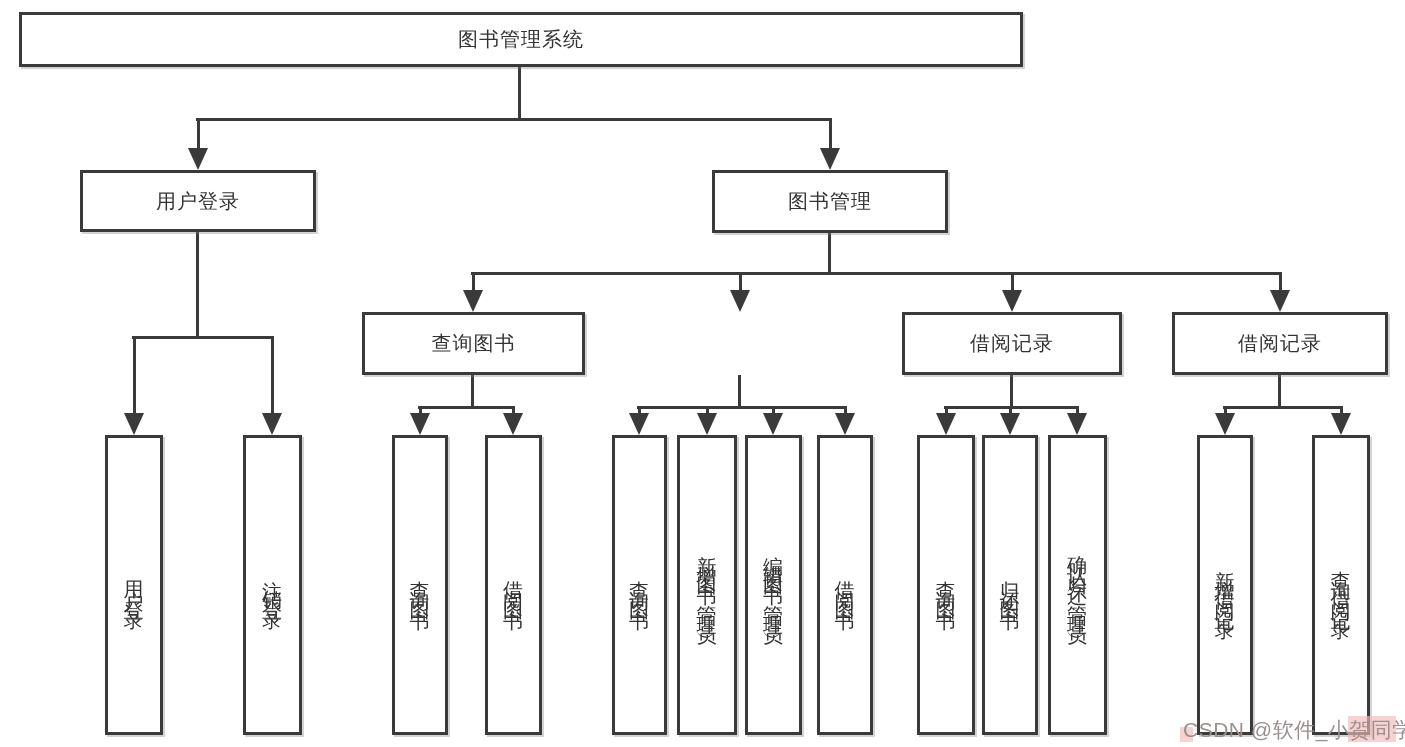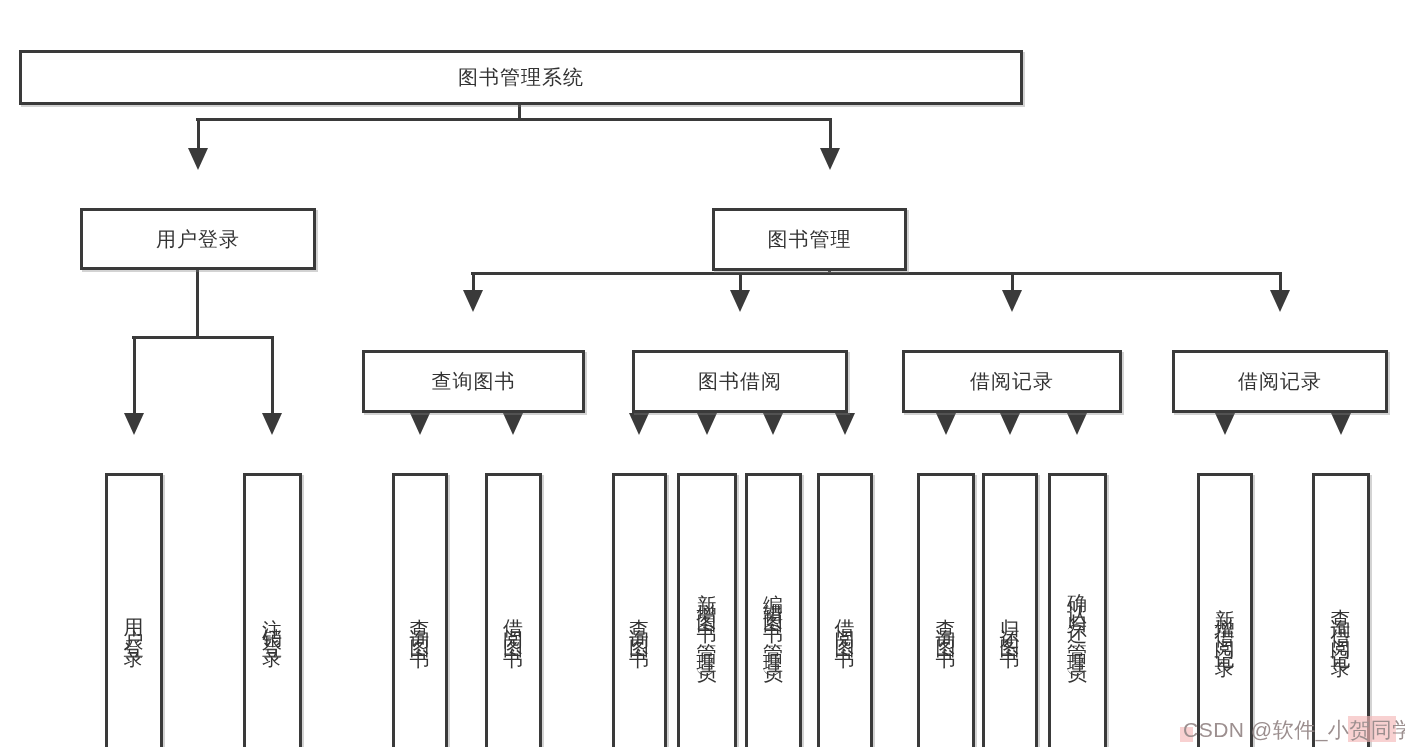--- a/index.html
+++ b/index.html
@@ -24,21 +24,20 @@
     position:absolute;
     box-sizing:border-box;
     border:3px solid var(--line);
     background:#fff;
     display:flex;align-items:center;justify-content:center;
     color:var(--text);
     font-size:20px;
     letter-spacing:1px;
     box-shadow:2px 2px 0 0 rgba(130,130,130,0.35);
     z-index:2;
-    margin-top:38px;
   }
   .vbox .vtext{
     writing-mode:vertical-rl;
     text-orientation:mixed;
     letter-spacing:10px;
     line-height:1;
     white-space:nowrap;
   }
   .hline,.vline{
     position:absolute;
@@ -93,42 +92,39 @@
   </div>
 
   <div class="vline" style="left:518px;top:67px;width:3px;height:51px"></div>
   <div class="hline" style="left:196px;top:118px;width:636px;height:3px"></div>
   <div class="arrow" style="left:188px;top:118px;height:52px"></div>
   <div class="arrow" style="left:820px;top:118px;height:52px"></div>
 
   <div class="box" style="left:80px;top:170px;width:236px;height:62px">
     <span>用户登录</span>
   </div>
-  <div class="box" style="left:712px;top:170px;width:195px;height:63px">
+  <div class="box" style="left:712px;top:170px;width:236px;height:63px">
     <span>图书管理</span>
   </div>
 
   <div class="vline" style="left:196px;top:232px;width:3px;height:104px"></div>
   <div class="hline" style="left:132px;top:336px;width:142px;height:3px"></div>
   <div class="arrow" style="left:124px;top:336px;height:99px"></div>
   <div class="arrow" style="left:262px;top:336px;height:99px"></div>
 
   <div class="vline" style="left:828px;top:233px;width:3px;height:39px"></div>
   <div class="hline" style="left:471px;top:272px;width:811px;height:3px"></div>
   <div class="arrow" style="left:463px;top:272px;height:40px"></div>
   <div class="arrow" style="left:730px;top:272px;height:40px"></div>
   <div class="arrow" style="left:1002px;top:272px;height:40px"></div>
   <div class="arrow" style="left:1270px;top:272px;height:40px"></div>
 
   <div class="box" style="left:362px;top:312px;width:223px;height:63px">
     <span>查询图书</span>
   </div>
-  <div class="box" style="left:632px;top:312px;width:216px;height:63px">
-    <span>图书借阅</span>
-  </div>
   <div class="box" style="left:902px;top:312px;width:220px;height:63px">
     <span>借阅记录</span>
   </div>
   <div class="box" style="left:1172px;top:312px;width:216px;height:63px">
     <span>借阅记录</span>
   </div>
 
   <div class="vline" style="left:471px;top:375px;width:3px;height:31px"></div>
   <div class="hline" style="left:418px;top:406px;width:97px;height:3px"></div>
   <div class="arrow" style="left:410px;top:406px;height:29px"></div>

